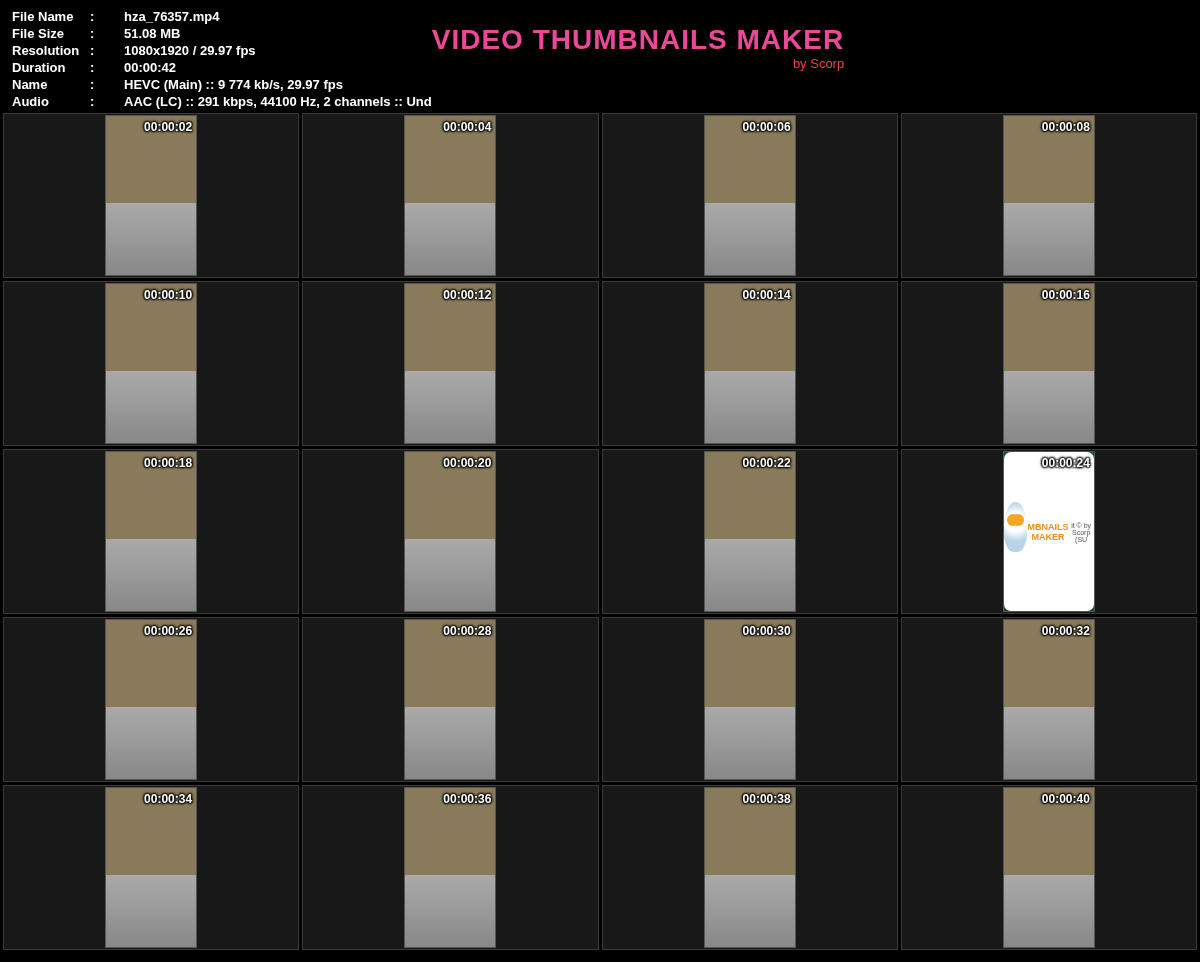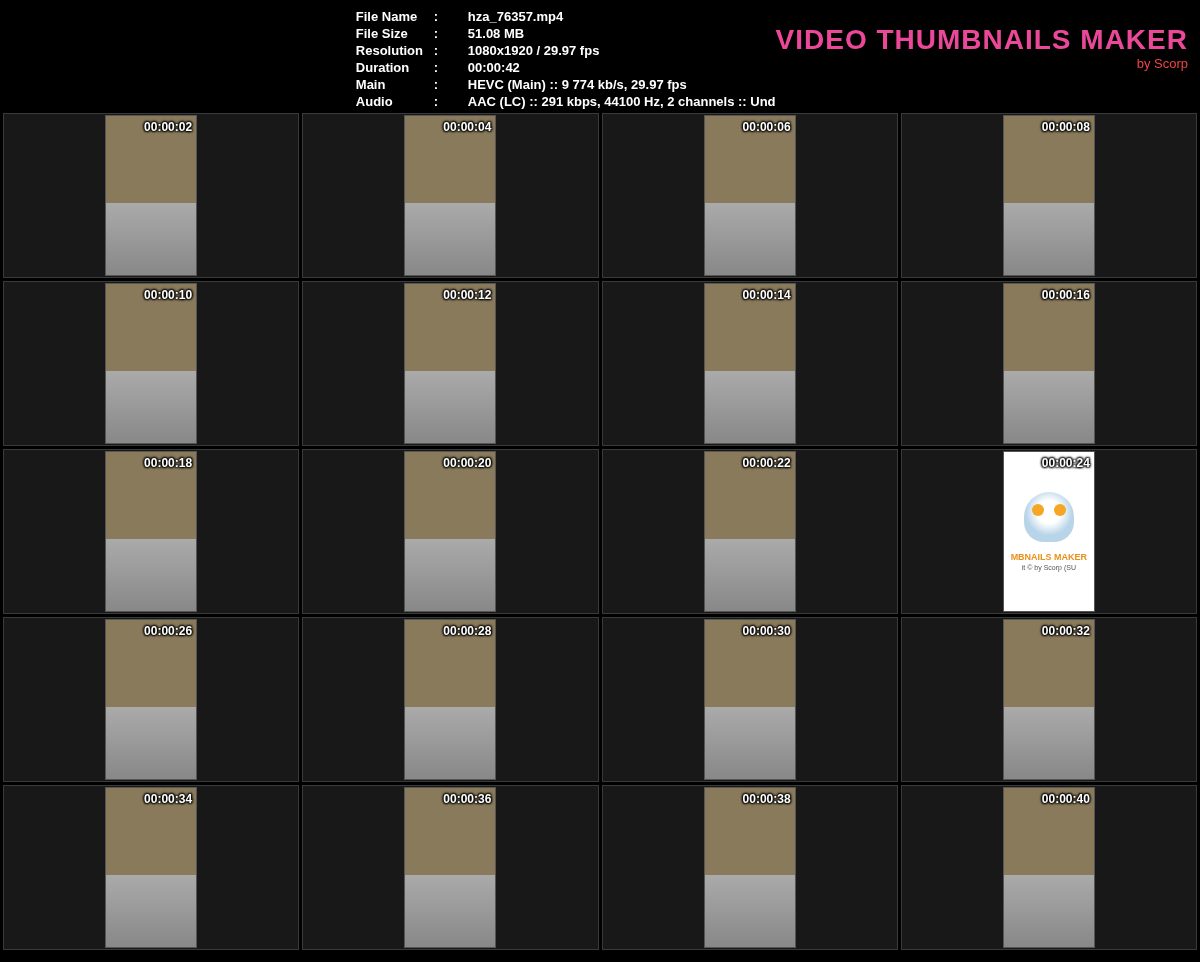--- a/index.html
+++ b/index.html
@@ -6,21 +6,21 @@
     body {
       background: #000;
       font-family: Arial, sans-serif;
       color: #fff;
       width: 1200px;
       height: 962px;
       overflow: hidden;
     }
     .header {
       display: flex;
-      justify-content: flex-end;
+      justify-content: flex-start;
       padding: 8px 12px;
       height: 110px;
     }
     .metadata {
       font-size: 13px;
       line-height: 17px;
     }
     .metadata-row {
       display: flex;
     }
@@ -86,26 +86,27 @@
     .thumb-img {
       width: 100%;
       height: 100%;
       background: linear-gradient(180deg, #8a7a5c 0%, #8a7a5c 55%, #aaa 55%, #888 100%);
     }
     .thumb-logo {
       width: 100%;
       height: 100%;
       background: #fff;
       display: flex;
-      flex-direction: column;
+      flex-direction: row;
       align-items: center;
       justify-content: center;
       font-size: 8px;
       color: #333;
       text-align: center;
+      border-radius: 7px;
     }
     .owl {
       width: 50px;
       height: 50px;
       background: radial-gradient(circle at 50% 40%, #fff 30%, #b8d4e8 60%);
       border-radius: 50% 50% 40% 40%;
       position: relative;
       margin-bottom: 10px;
     }
     .owl::before, .owl::after {
@@ -149,21 +150,21 @@
       <span class="metadata-label">Resolution</span>
       <span class="metadata-colon">:</span>
       <span class="metadata-value">1080x1920 / 29.97 fps</span>
     </div>
     <div class="metadata-row">
       <span class="metadata-label">Duration</span>
       <span class="metadata-colon">:</span>
       <span class="metadata-value">00:00:42</span>
     </div>
     <div class="metadata-row">
-      <span class="metadata-label">Main</span>
+      <span class="metadata-label">Name</span>
       <span class="metadata-colon">:</span>
       <span class="metadata-value">HEVC (Main) :: 9 774 kb/s, 29.97 fps</span>
     </div>
     <div class="metadata-row">
       <span class="metadata-label">Audio</span>
       <span class="metadata-colon">:</span>
       <span class="metadata-value">AAC (LC) :: 291 kbps, 44100 Hz, 2 channels :: Und</span>
     </div>
   </div>
   <div class="branding">

